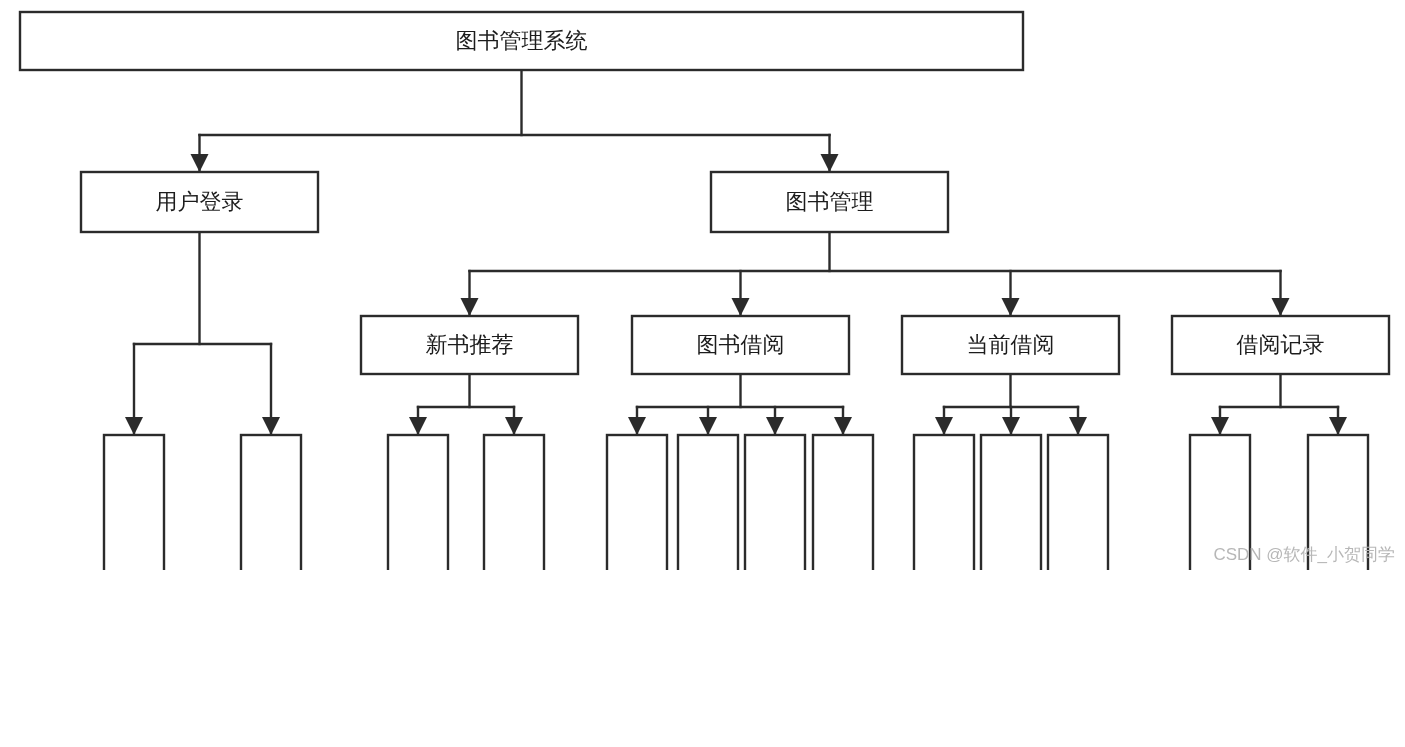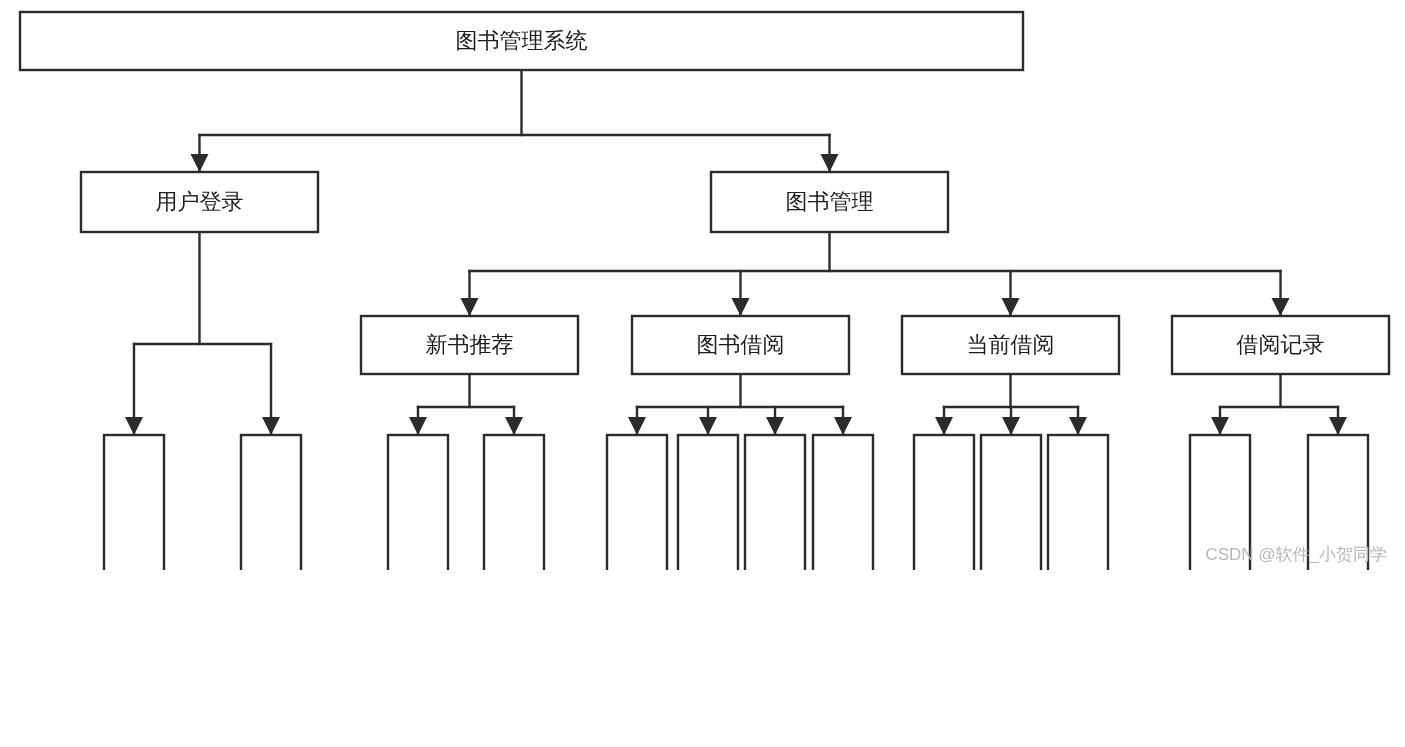--- a/index.html
+++ b/index.html
@@ -55,21 +55,21 @@
     letter-spacing: 2px;
     display: flex;
     align-items: center;
     justify-content: center;
     text-align: center;
     white-space: nowrap;
     pointer-events: none;
   }
   .watermark {
     position: absolute;
-    right: 18px;
+    right: 10px;
     bottom: 4px;
     font-family: "Liberation Sans", "DejaVu Sans", sans-serif;
     font-size: 17px;
     color: #b7b7b7;
     white-space: nowrap;
   }
 </style>
 </head>
 <body>
 

